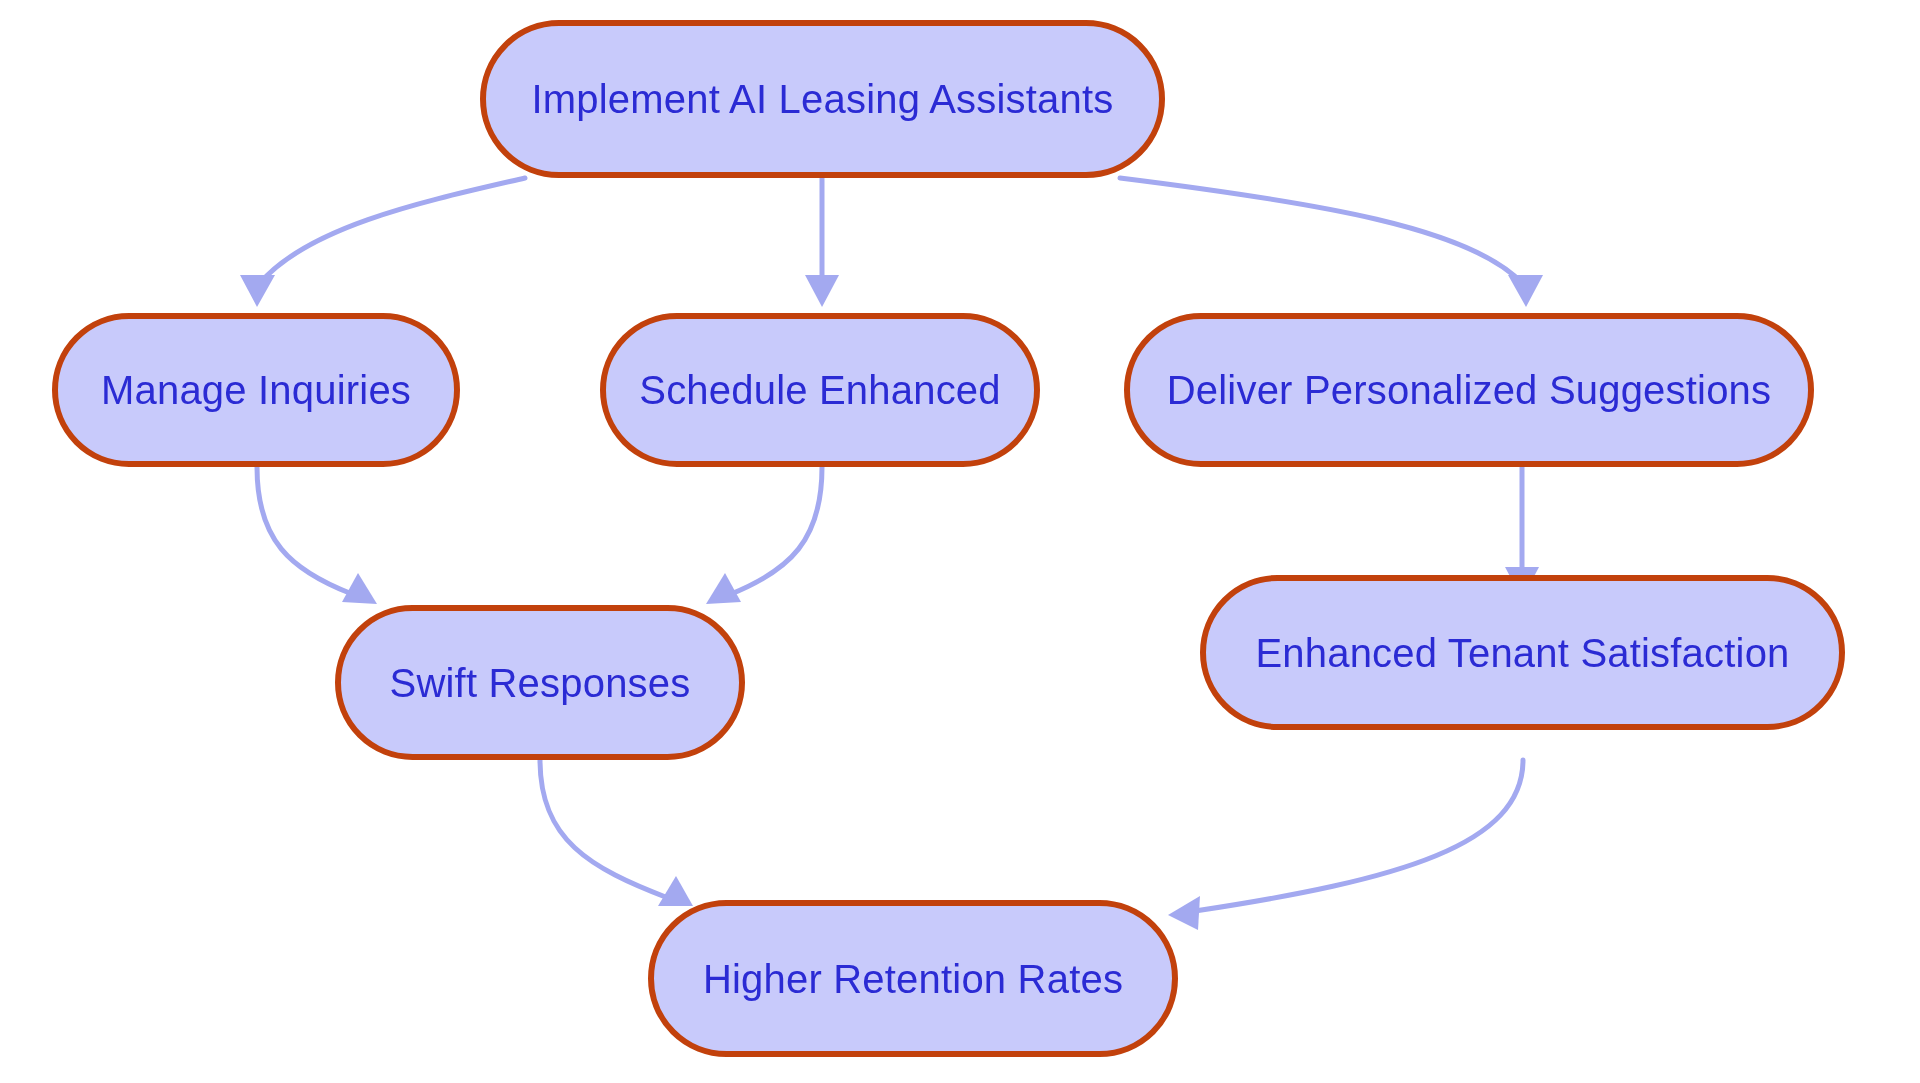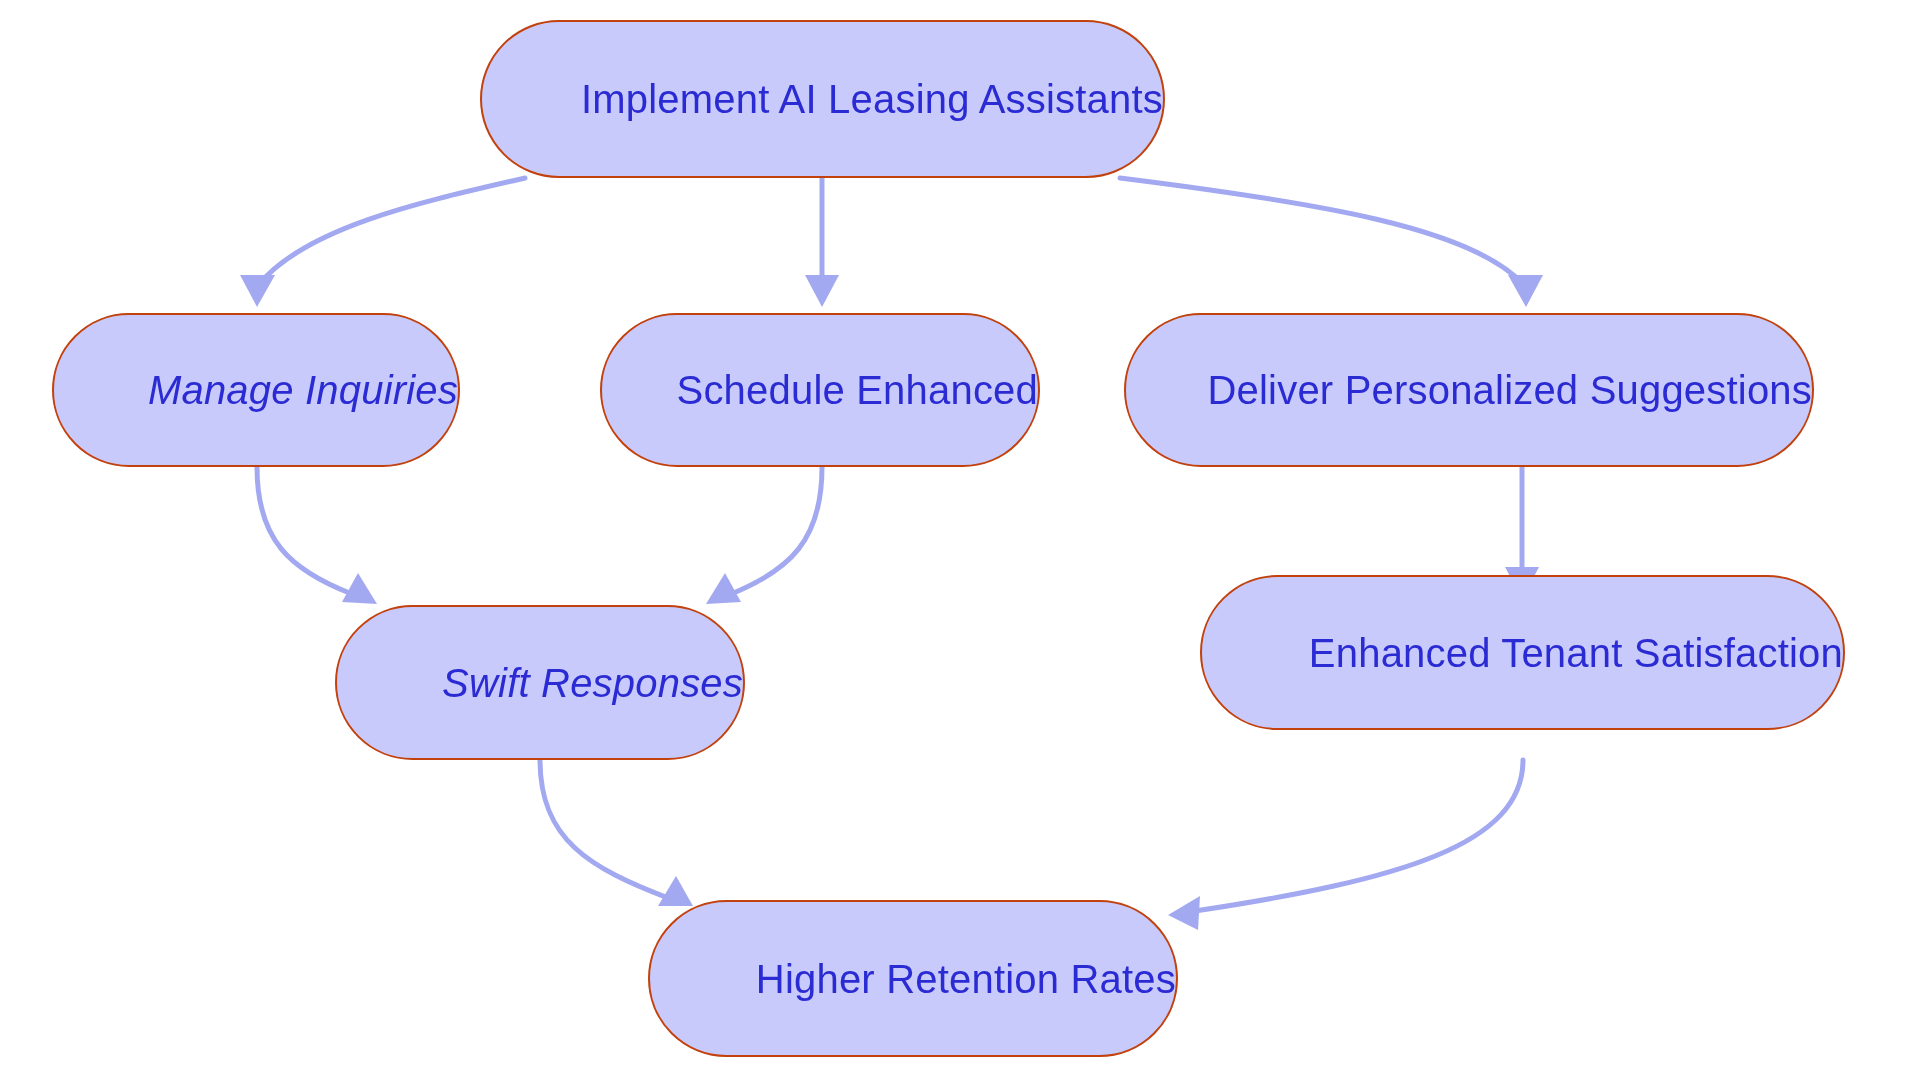--- a/index.html
+++ b/index.html
@@ -25,23 +25,23 @@
     left: 0;
     top: 0;
     width: 1920px;
     height: 1083px;
   }
   .node {
     position: absolute;
     box-sizing: border-box;
     display: flex;
     align-items: center;
-    justify-content: flex-end;
+    justify-content: center;
     background: #c8cafb;
-    border: 2px solid #c2410c;
+    border: 6px solid #c2410c;
     border-radius: 999px;
     z-index: 2;
   }
   .node-label {
     color: #2b2bd4;
     font-family: "Liberation Sans", sans-serif;
     font-weight: 400;
     font-size: 40px;
     line-height: 1.1;
     letter-spacing: 0.2px;
@@ -95,33 +95,33 @@
     <g>
       <path d="M 1523,760 C 1523,845 1400,880 1195,911" fill="none" stroke="#a3a9f0" stroke-width="5" stroke-linecap="round"></path>
       <polygon points="1168,915 1200,896 1198,930" fill="#a3a9f0"></polygon>
     </g>
   </svg>
 
   <div class="node" style="left:480px; top:20px; width:685px; height:158px;">
     <span class="node-label">Implement AI Leasing Assistants</span>
   </div>
 
-  <div class="node" style="left:52px; top:313px; width:408px; height:154px;font-style:italic;">
+  <div class="node" style="left:52px; top:313px; width:408px; height:154px;">
     <span class="node-label">Manage Inquiries</span>
   </div>
 
   <div class="node" style="left:600px; top:313px; width:440px; height:154px;">
     <span class="node-label">Schedule Enhanced</span>
   </div>
 
   <div class="node" style="left:1124px; top:313px; width:690px; height:154px;">
     <span class="node-label">Deliver Personalized Suggestions</span>
   </div>
 
-  <div class="node" style="left:335px; top:605px; width:410px; height:155px;font-style:italic;">
+  <div class="node" style="left:335px; top:605px; width:410px; height:155px;">
     <span class="node-label">Swift Responses</span>
   </div>
 
   <div class="node" style="left:1200px; top:575px; width:645px; height:155px;">
     <span class="node-label">Enhanced Tenant Satisfaction</span>
   </div>
 
   <div class="node" style="left:648px; top:900px; width:530px; height:157px;">
     <span class="node-label">Higher Retention Rates</span>
   </div>

